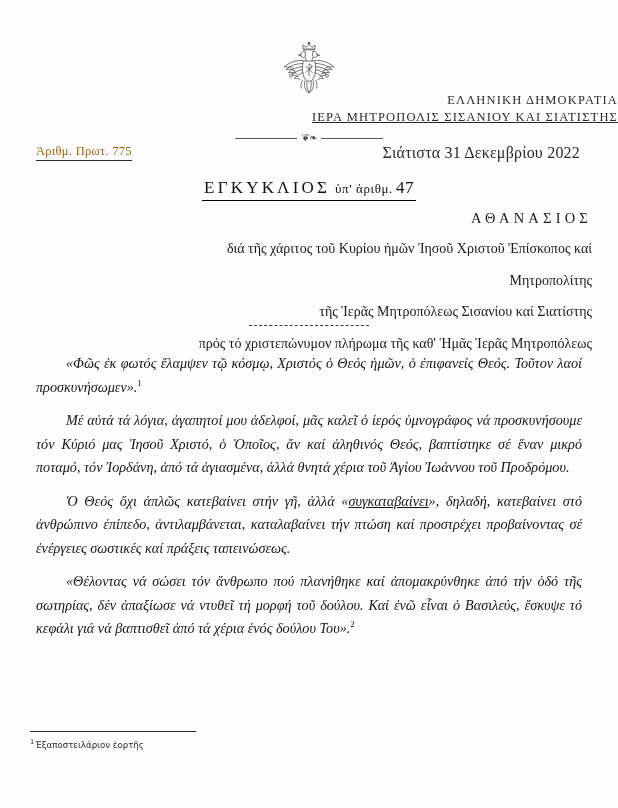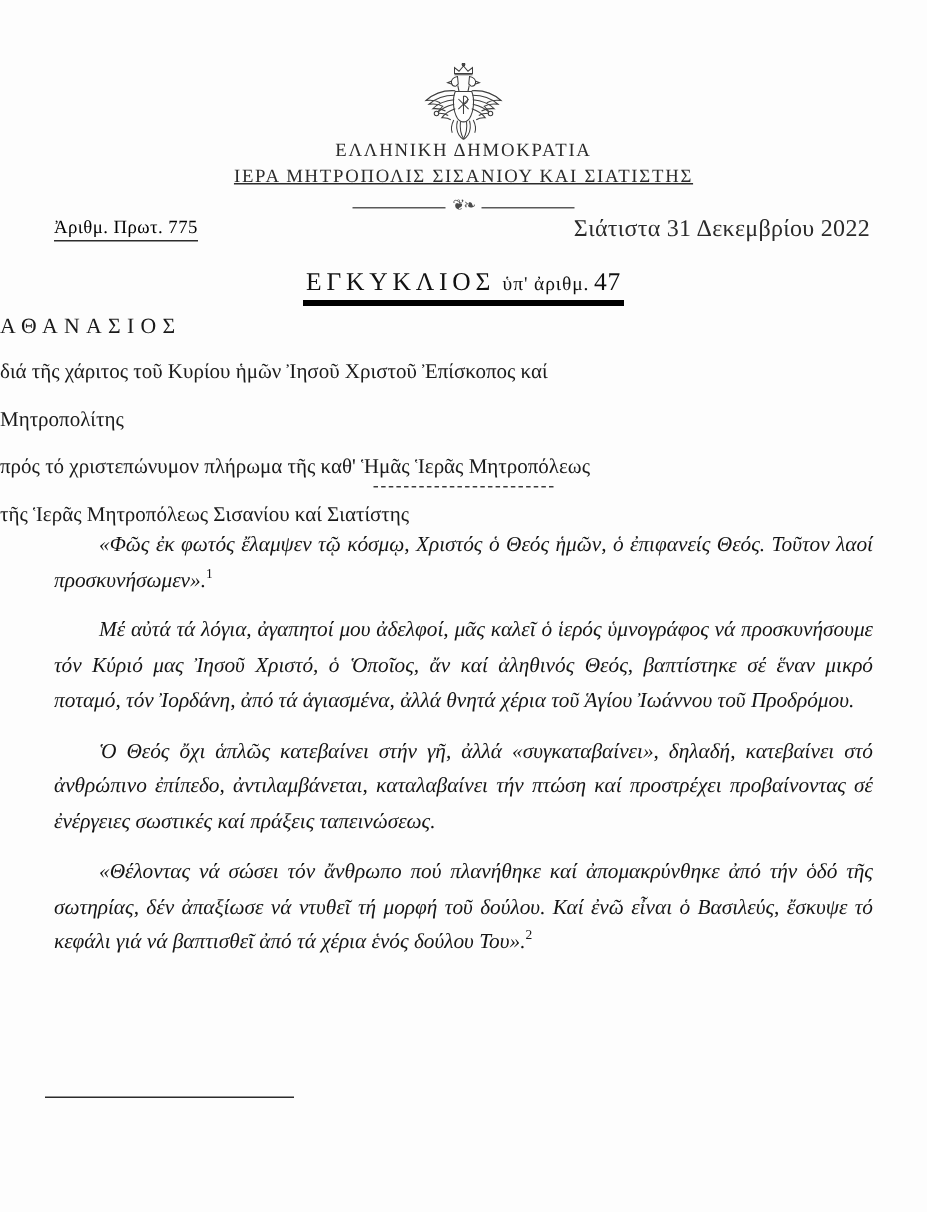--- a/index.html
+++ b/index.html
@@ -26,21 +26,21 @@
     width: 618px;
     text-align: center;
   }
   .emblem-wrap svg { display: inline-block; }
 
   
   .hdr {
     position: absolute;
     left: 0;
     width: 618px;
-    text-align: center;
+    text-align: right;
     color: #2b2b2b;
   }
   .hdr-line1 {
     top: 93px;
     font-size: 12.5px;
     letter-spacing: 1.15px;
   }
   .hdr-line2 {
     top: 110px;
     font-size: 12.5px;
@@ -70,21 +70,21 @@
     line-height: 1;
     letter-spacing: -1px;
   }
 
   
   .proto {
     position: absolute;
     top: 144px;
     left: 36px;
     font-size: 12.5px;
-    color: #000000;
+    color: #a16207;
     border-bottom: 1px solid #2b2b2b;
     padding-bottom: 1px;
     letter-spacing: 0.3px;
   }
   .datestamp {
     position: absolute;
     top: 144px;
     right: 38px;
     font-size: 16px;
     color: #2b2b2b;
@@ -94,21 +94,21 @@
   
   .enc-title {
     position: absolute;
     top: 178px;
     left: 0;
     width: 618px;
     text-align: center;
   }
   .enc-title-inner {
     display: inline-block;
-    border-bottom: 4px solid #000000;
+    border-bottom: 1px solid #000000;
     padding: 0 2px 2px 2px;
     white-space: nowrap;
   }
   .enc-main {
     font-size: 17px;
     letter-spacing: 3.2px;
     color: #111;
   }
   .enc-sub {
     font-size: 13px;
@@ -122,21 +122,21 @@
     color: #111;
     margin-left: 3px;
   }
 
   
   .nameblock {
     position: absolute;
     top: 210px;
     left: 0;
     width: 592px;
-    text-align: left;
+    text-align: right;
     color: #1a1a1a;
   }
   .bishop-name {
     font-size: 14.5px;
     letter-spacing: 4.2px;
     margin-bottom: 5px;
   }
   .titulature {
     font-size: 14px;
     line-height: 19.5px;
@@ -172,21 +172,21 @@
     margin: 0 0 10px 0;
     color: #141414;
     font-style: italic;
   }
   .para sup {
     font-size: 9px;
     vertical-align: super;
     line-height: 0;
     font-style: normal;
   }
-  .ul-word { }
+  .ul-word { text-decoration: underline; }
 
   
   .fn-rule {
     position: absolute;
     top: 731px;
     left: 30px;
     width: 166px;
     height: 1px;
     background: #2b2b2b;
   }
@@ -278,22 +278,22 @@
     <span class="enc-title-inner">
       <span class="enc-main">ΕΓΚΥΚΛΙΟΣ</span><span class="enc-sub">ὑπ' ἀριθμ.</span><span class="enc-num">47</span>
     </span>
   </div>
 
   <div class="nameblock">
     <div class="bishop-name">ΑΘΑΝΑΣΙΟΣ</div>
     <div class="titulature">
       <div>διά τῆς χάριτος τοῦ Κυρίου ἡμῶν Ἰησοῦ Χριστοῦ Ἐπίσκοπος καί</div>
       <div>Μητροπολίτης</div>
+      <div>τῆς Ἱερᾶς Μητροπόλεως Σισανίου καί Σιατίστης</div>
       <div>πρός τό χριστεπώνυμον πλήρωμα τῆς καθ' Ἡμᾶς Ἱερᾶς Μητροπόλεως</div>
-      <div>τῆς Ἱερᾶς Μητροπόλεως Σισανίου καί Σιατίστης</div>
     </div>
   </div>
 
   <div class="dashsep">
     <span></span>
   </div>
 
   <div class="body">
 
     <p class="para"><span>«Φῶς ἐκ φωτός ἔλαμψεν τῷ κόσμῳ, Χριστός ὁ Θεός ἡμῶν, ὁ ἐπιφανείς Θεός. Τοῦτον λαοί προσκυνήσωμεν».</span><sup>1</sup></p>
@@ -301,15 +301,16 @@
     <p class="para">Μέ αὐτά τά λόγια, ἀγαπητοί μου ἀδελφοί, μᾶς καλεῖ ὁ ἱερός ὑμνογράφος νά προσκυνήσουμε τόν Κύριό μας Ἰησοῦ Χριστό, ὁ Ὁποῖος, ἄν καί ἀληθινός Θεός, βαπτίστηκε σέ ἕναν μικρό ποταμό, τόν Ἰορδάνη, ἀπό τά ἁγιασμένα, ἀλλά θνητά χέρια τοῦ Ἁγίου Ἰωάννου τοῦ Προδρόμου.</p>
 
     <p class="para"><span>Ὁ Θεός ὄχι ἁπλῶς κατεβαίνει στήν γῆ, ἀλλά «</span><span class="ul-word">συγκαταβαίνει</span><span>», δηλαδή, κατεβαίνει στό ἀνθρώπινο ἐπίπεδο, ἀντιλαμβάνεται, καταλαβαίνει τήν πτώση καί προστρέχει προβαίνοντας σέ ἐνέργειες σωστικές καί πράξεις ταπεινώσεως.</span></p>
 
     <p class="para"><span>«Θέλοντας νά σώσει τόν ἄνθρωπο πού πλανήθηκε καί ἀπομακρύνθηκε ἀπό τήν ὁδό τῆς σωτηρίας, δέν ἀπαξίωσε νά ντυθεῖ τή μορφή τοῦ δούλου. Καί ἐνῶ εἶναι ὁ Βασιλεύς, ἔσκυψε τό κεφάλι γιά νά βαπτισθεῖ ἀπό τά χέρια ἑνός δούλου Του».</span><sup>2</sup></p>
 
   </div>
 
   <div class="fn-rule"></div>
   <div class="footnotes">
+    <div><sup>1</sup><span>Ἐξαποστειλάριον ἑορτῆς</span></div>
   </div>
 
 </div>
 
 </body></html>

